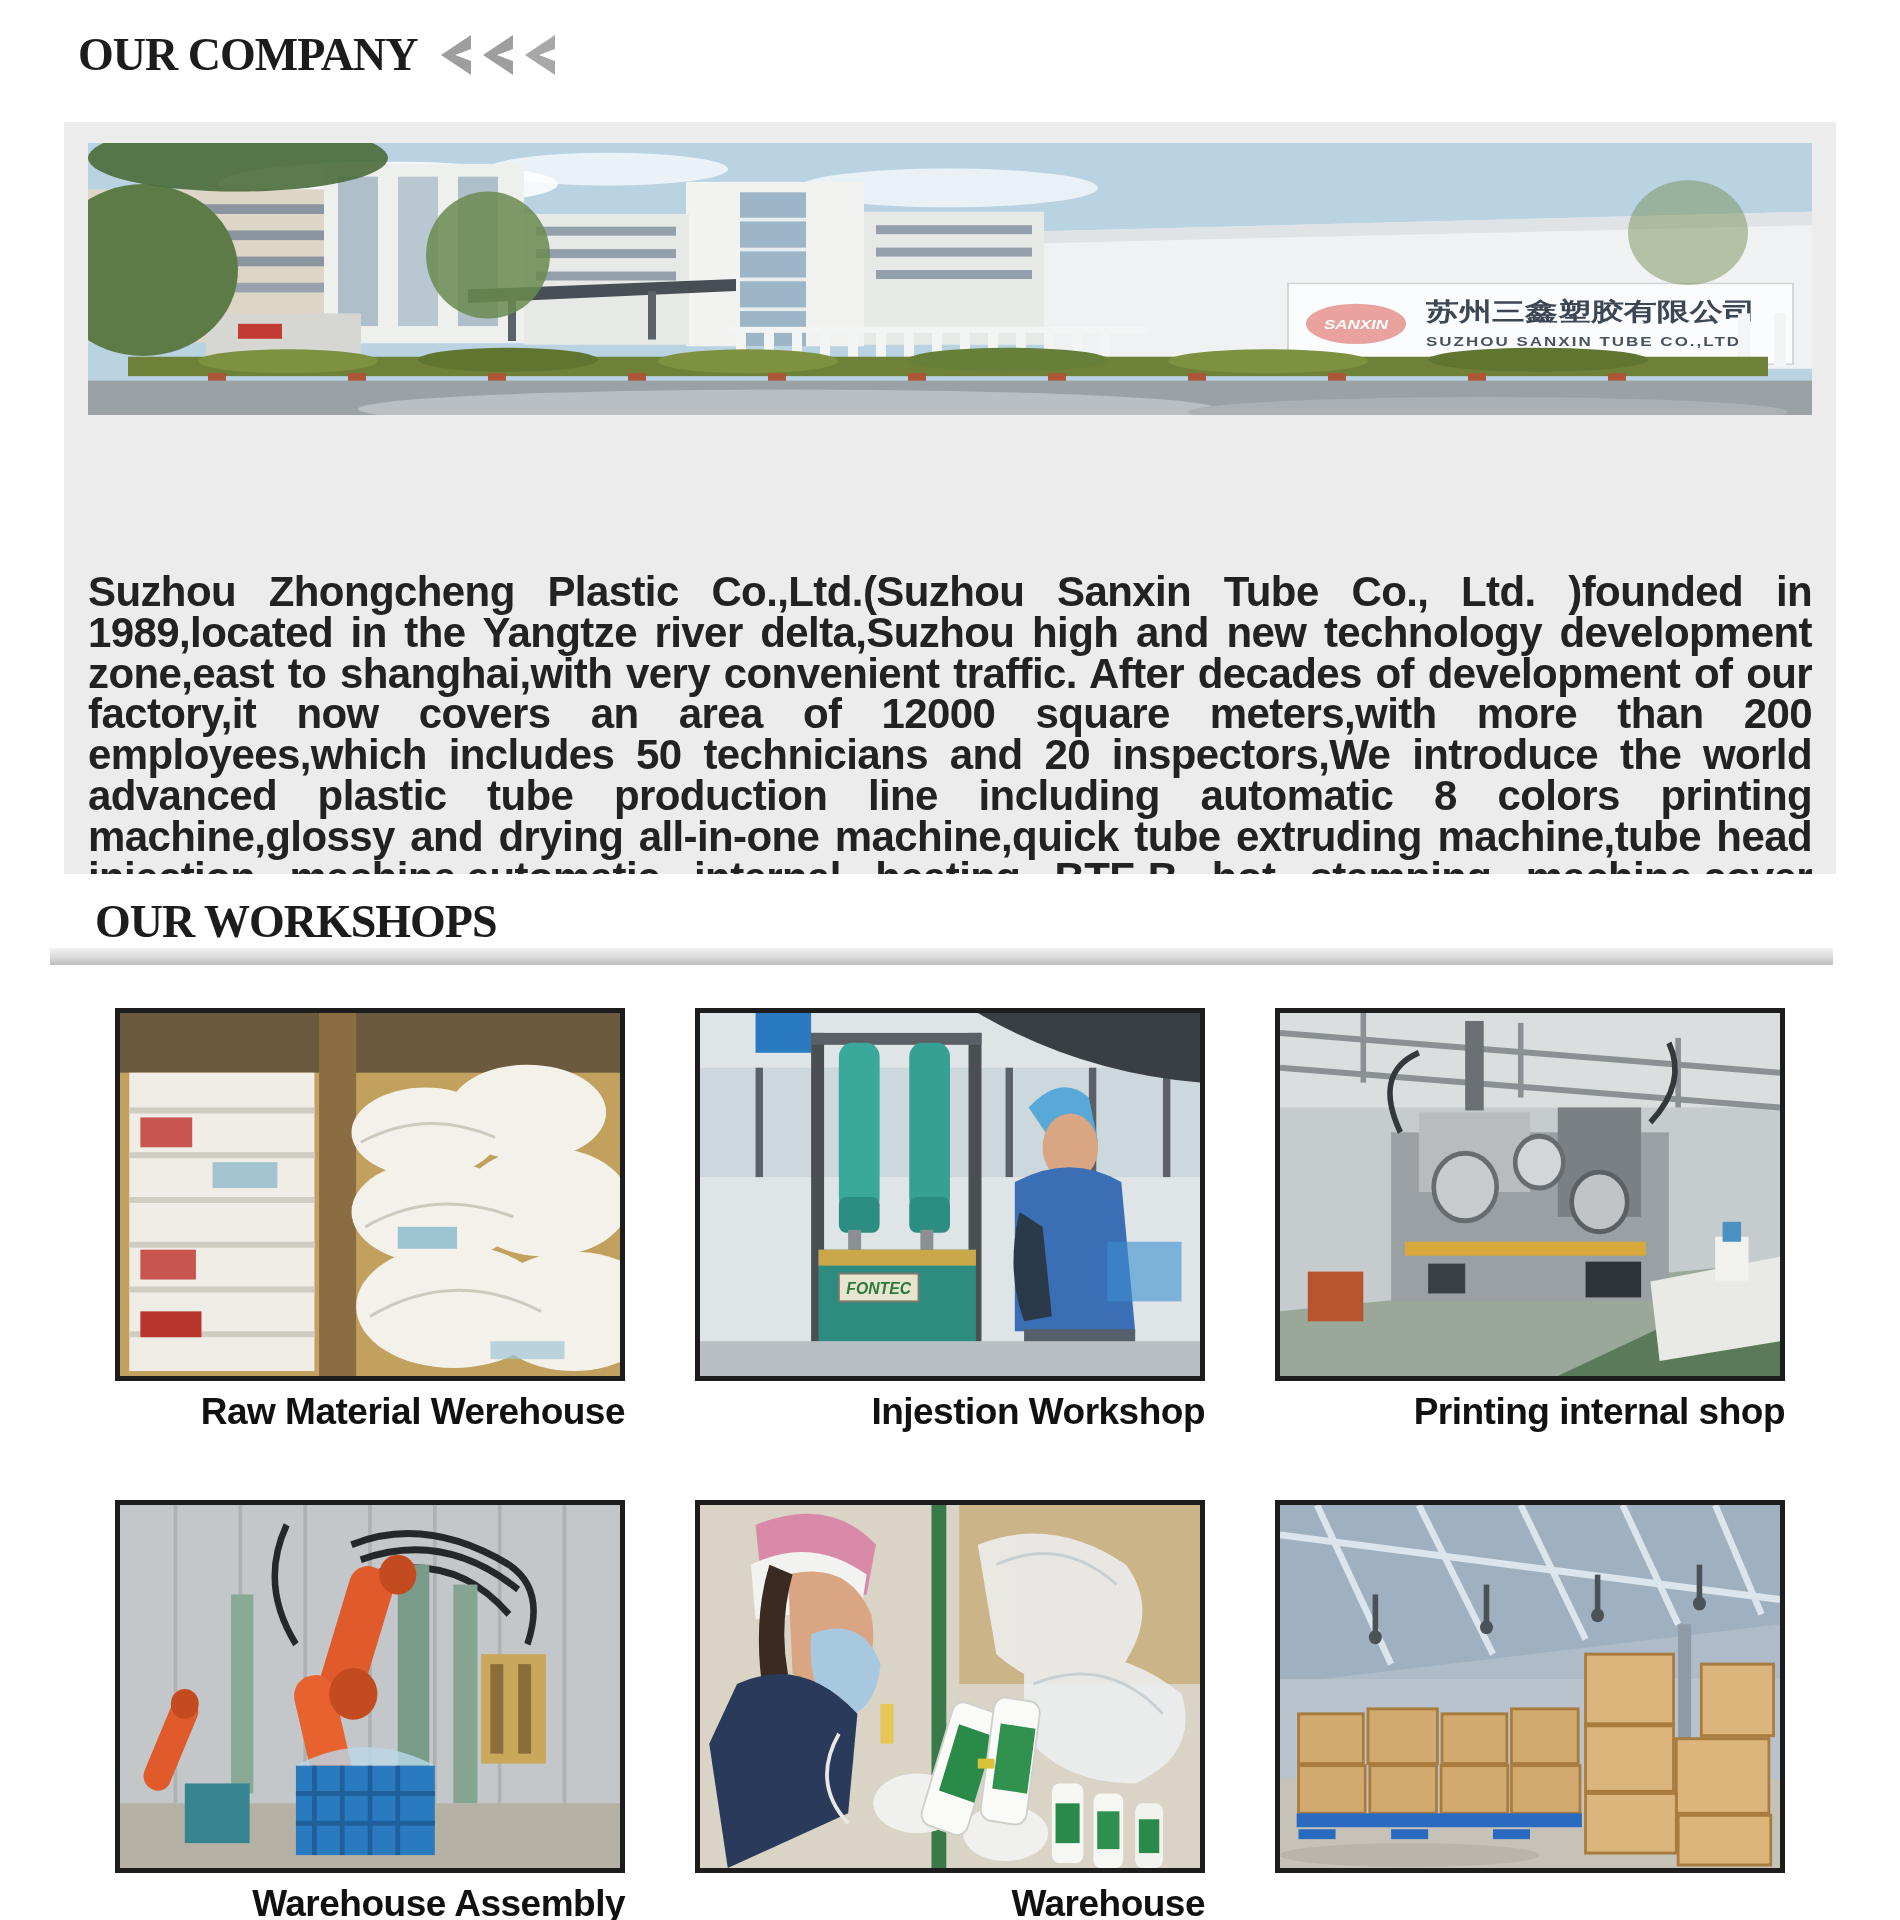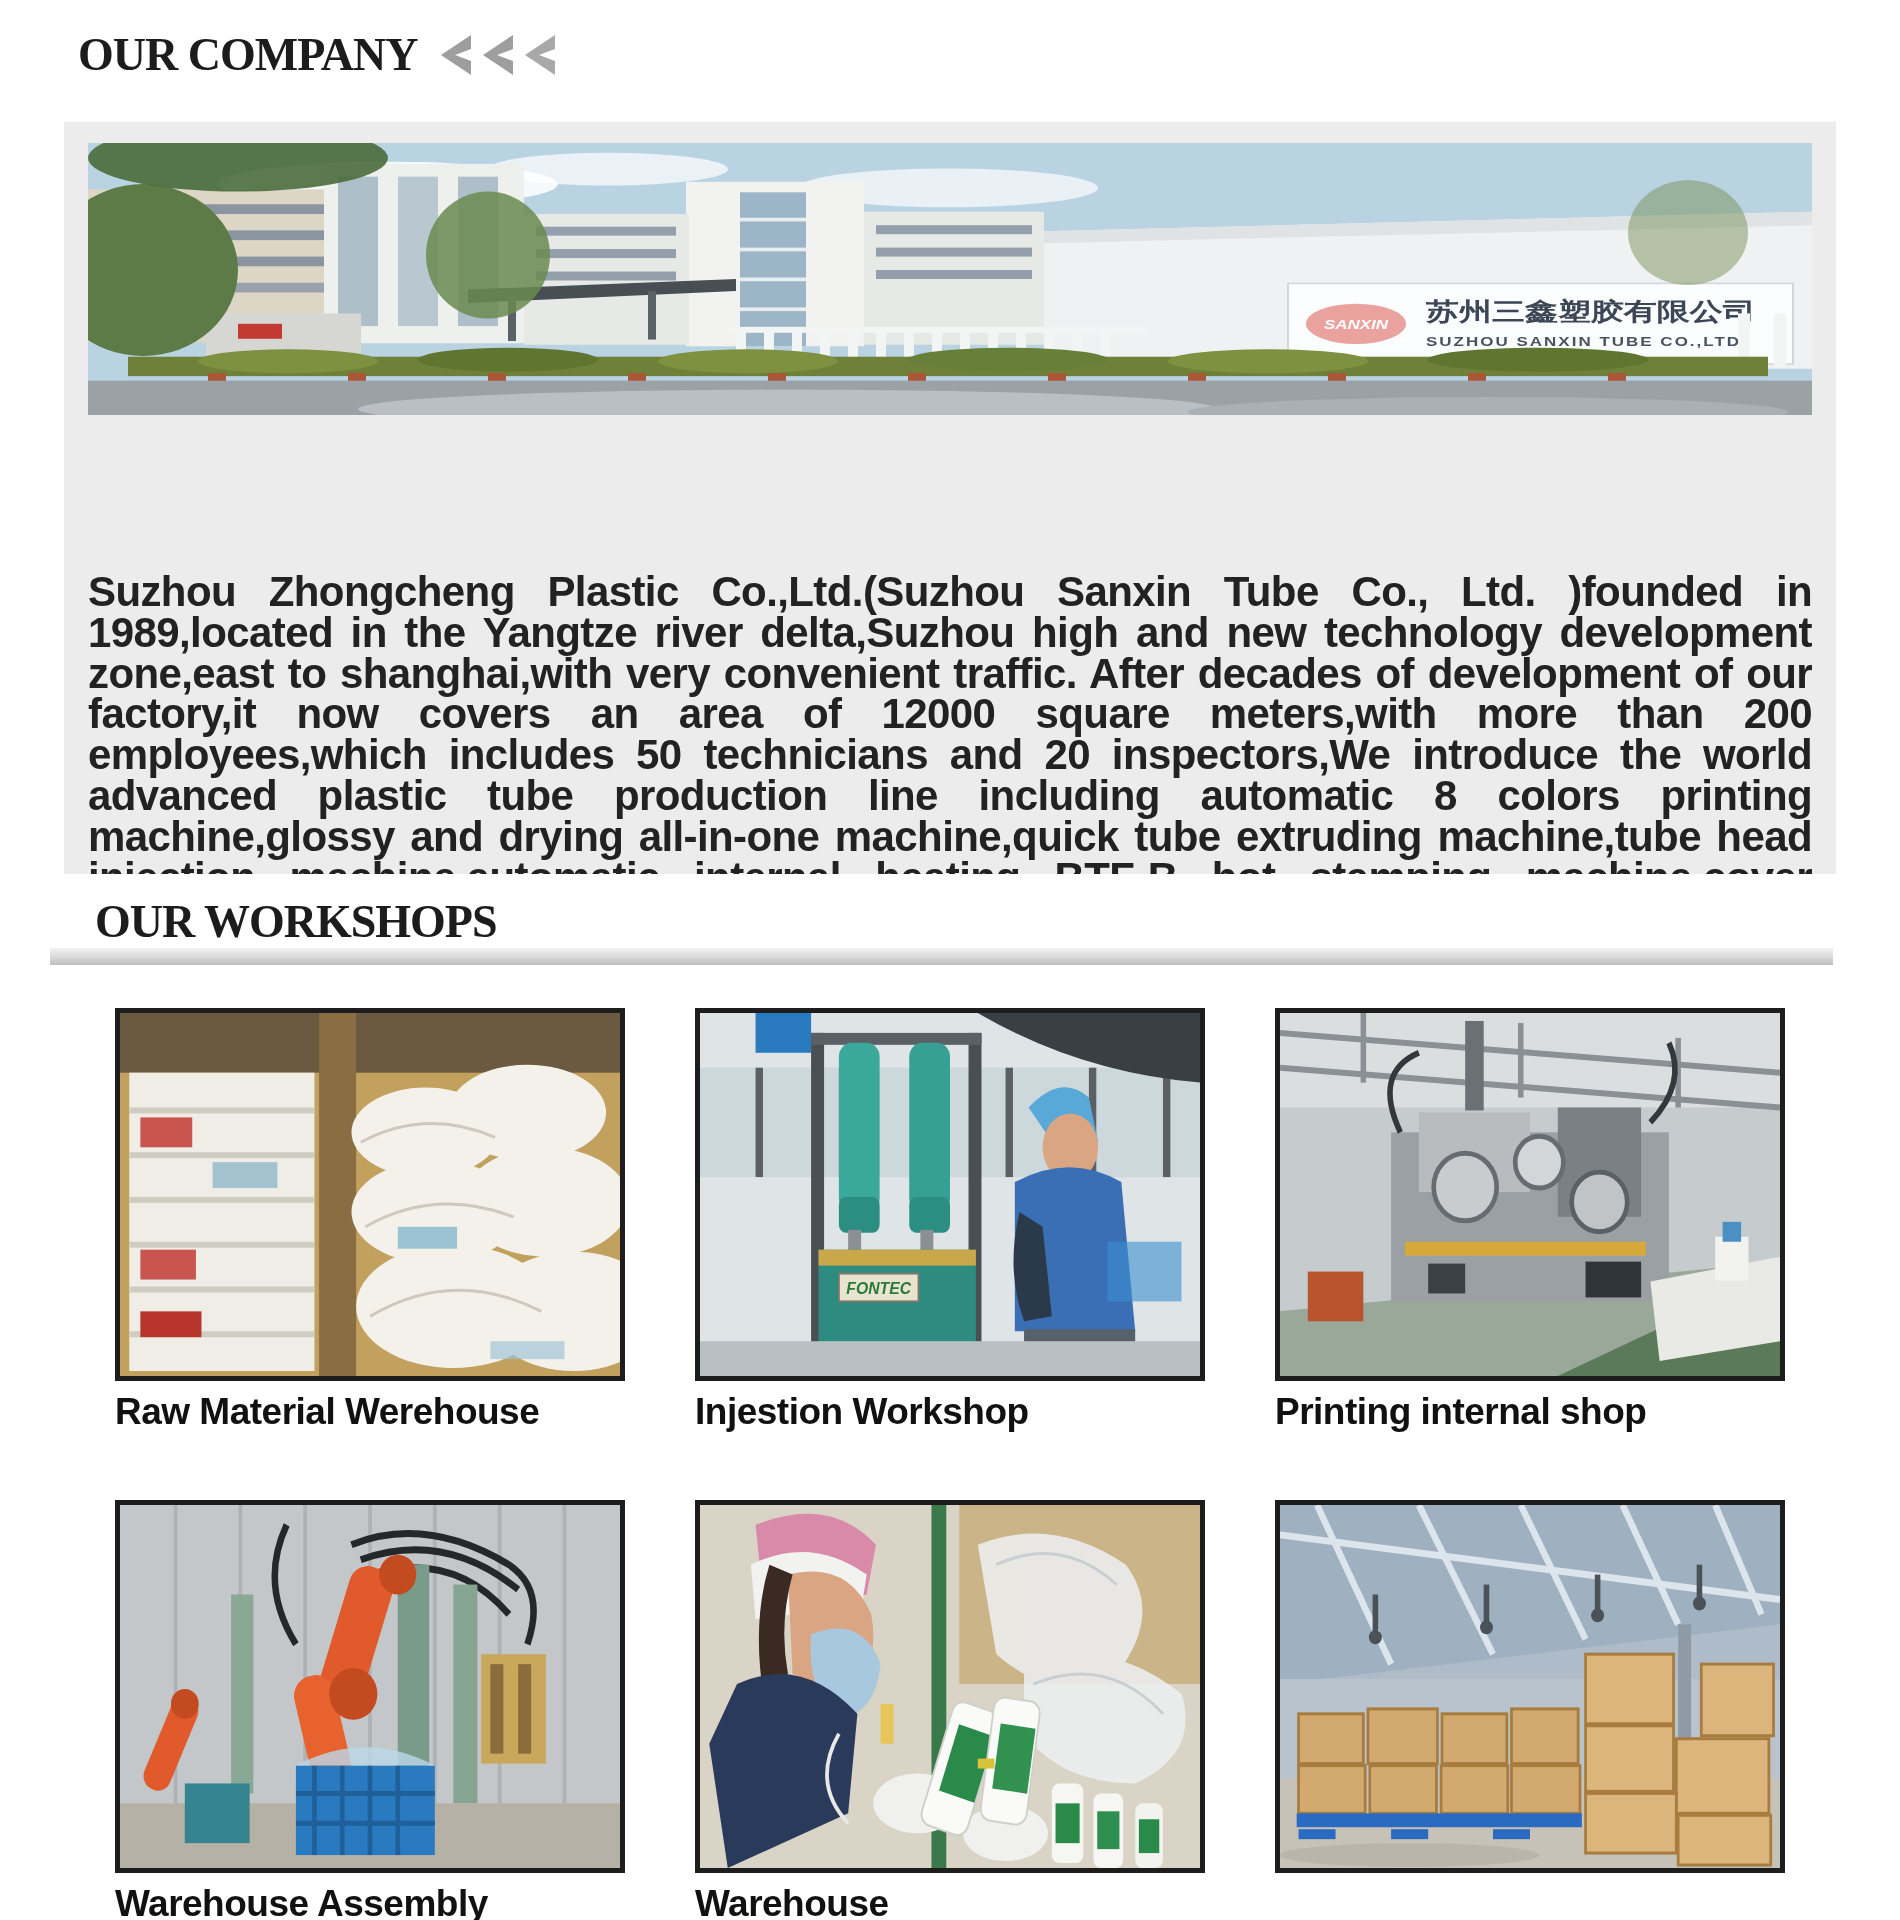--- a/index.html
+++ b/index.html
@@ -40,21 +40,21 @@
   .workshop-grid{
     position:absolute;left:99px;top:992px;width:1702px;
     display:grid;grid-template-columns:repeat(3,542px);column-gap:38px;row-gap:34px;
   }
   .workshop-card{margin:16px;}
   .workshop-photo{
     height:363px;border:5px solid #1d1d1d;background:#dddddd;overflow:hidden;
   }
   .workshop-photo svg{display:block;width:100%;height:100%;}
   .workshop-caption{
-    margin-top:9px;text-align:left;font-size:37px;line-height:44px;
+    margin-top:9px;text-align:right;font-size:37px;line-height:44px;
     font-weight:700;color:#111;letter-spacing:-0.5px;
   }
   .sign-cn{font-family:"DejaVu Sans",sans-serif;font-weight:700;}
 </style>
 </head>
 <body>
 
 <div class="company-heading">
   <h1 class="section-title">OUR COMPANY</h1>
   <svg class="chevrons" viewBox="0 0 126 46" aria-hidden="true">

